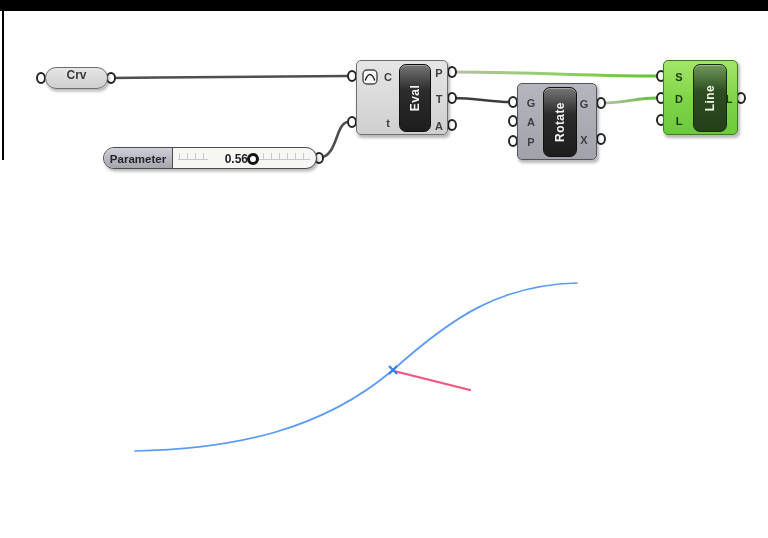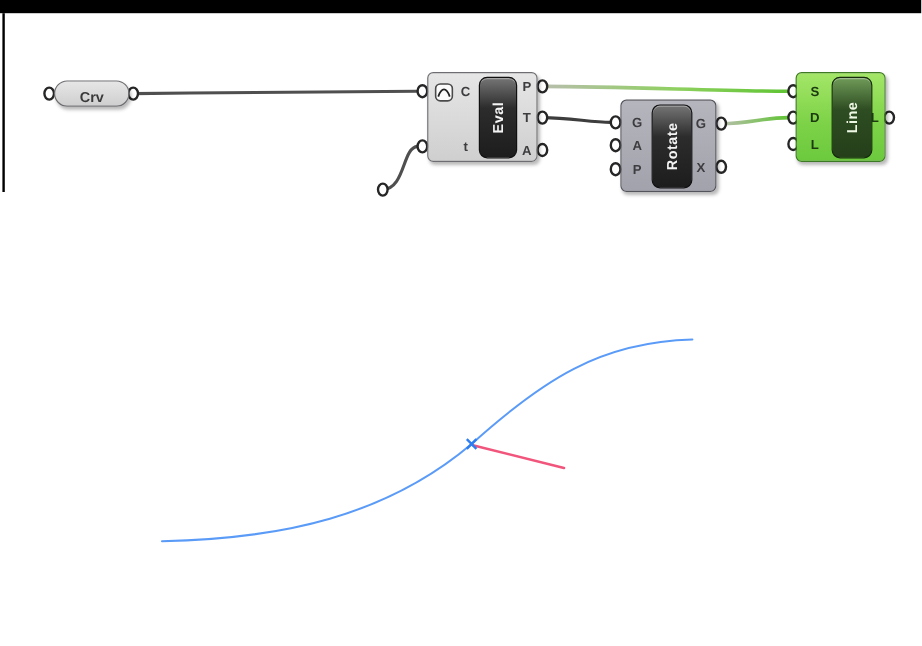--- a/index.html
+++ b/index.html
@@ -26,21 +26,21 @@
 
   .port{position:absolute;width:14px;height:16px;line-height:16px;text-align:center;
         font-size:11px;font-weight:bold;color:#3d3d40;}
   .port-green{color:#1c3a10;}
 
   .nub{position:absolute;z-index:2;width:10px;height:12px;border-radius:50%;background:#fff;
        border:2.5px solid #262626;box-sizing:border-box;}
 
   
   .crv{left:45px;top:67px;width:63px;height:22px;border-radius:11px;display:flex;
-       align-items:flex-end;justify-content:center;font-size:12px;font-weight:bold;color:#3a3a3a;}
+       align-items:flex-start;justify-content:center;font-size:12px;font-weight:bold;color:#3a3a3a;}
 
   
   .slider{left:103px;top:147px;width:214px;height:22px;border-radius:11px;overflow:hidden;
           background:#f6f6f3;border:1.5px solid #4a4a4f;}
   .slider-label{position:absolute;left:0;top:0;width:69px;height:22px;box-sizing:border-box;
                 background:linear-gradient(180deg,#d0d0d7,#a1a1ab);border-right:1.5px solid #4a4a4f;
                 font-size:11.5px;font-weight:bold;color:#26262a;display:flex;align-items:center;
                 justify-content:center;}
   .tickline{position:absolute;left:74px;top:11px;width:132px;height:1px;background:#c9c9c9;}
   .ticks{position:absolute;top:5px;height:6px;
@@ -102,20 +102,28 @@
   <div class="nub" style="left:596px;top:133px;"></div>
   <div class="nub" style="left:656px;top:70px;"></div>
   <div class="nub" style="left:656px;top:92px;"></div>
   <div class="nub" style="left:656px;top:114px;"></div>
   <div class="nub" style="left:736px;top:92px;"></div>
 
   <div class="comp comp-gray crv">
       <span>Crv</span>
     </div>
 
+  <div class="comp slider">
+    <div class="slider-label">Parameter</div>
+    <div class="tickline"></div>
+    <div class="ticks ticks-left"></div>
+    <div class="ticks ticks-right"></div>
+    <div class="slider-value">0.56</div>
+    <div class="knob"></div>
+  </div>
 
   <div class="comp comp-gray" style="left:356px;top:60px;width:92px;height:75px;">
     <span class="icon-graph">
       <svg width="16" height="16" viewBox="0 0 16 16">
         <rect x="1" y="1" width="14" height="14" rx="4" fill="#fbfbfb" stroke="#4a4a4a" stroke-width="1.4"></rect>
         <path d="M3.2,11.5 C6,3.5 10,3.5 12.8,11.5" fill="none" stroke="#222" stroke-width="1.5"></path>
       </svg>
     </span>
     <span class="port" style="left:24px;top:8px;">C</span>
     <span class="port" style="left:24px;top:54px;">t</span>

